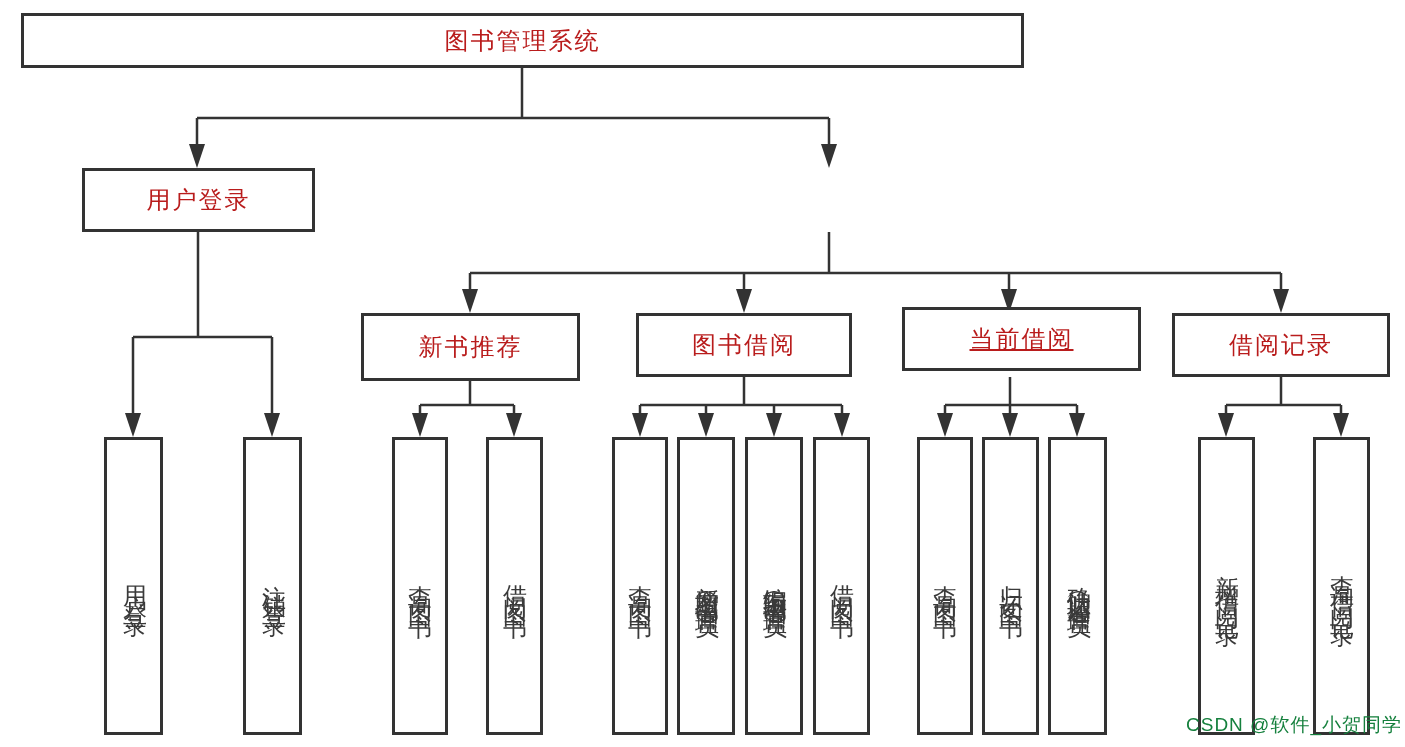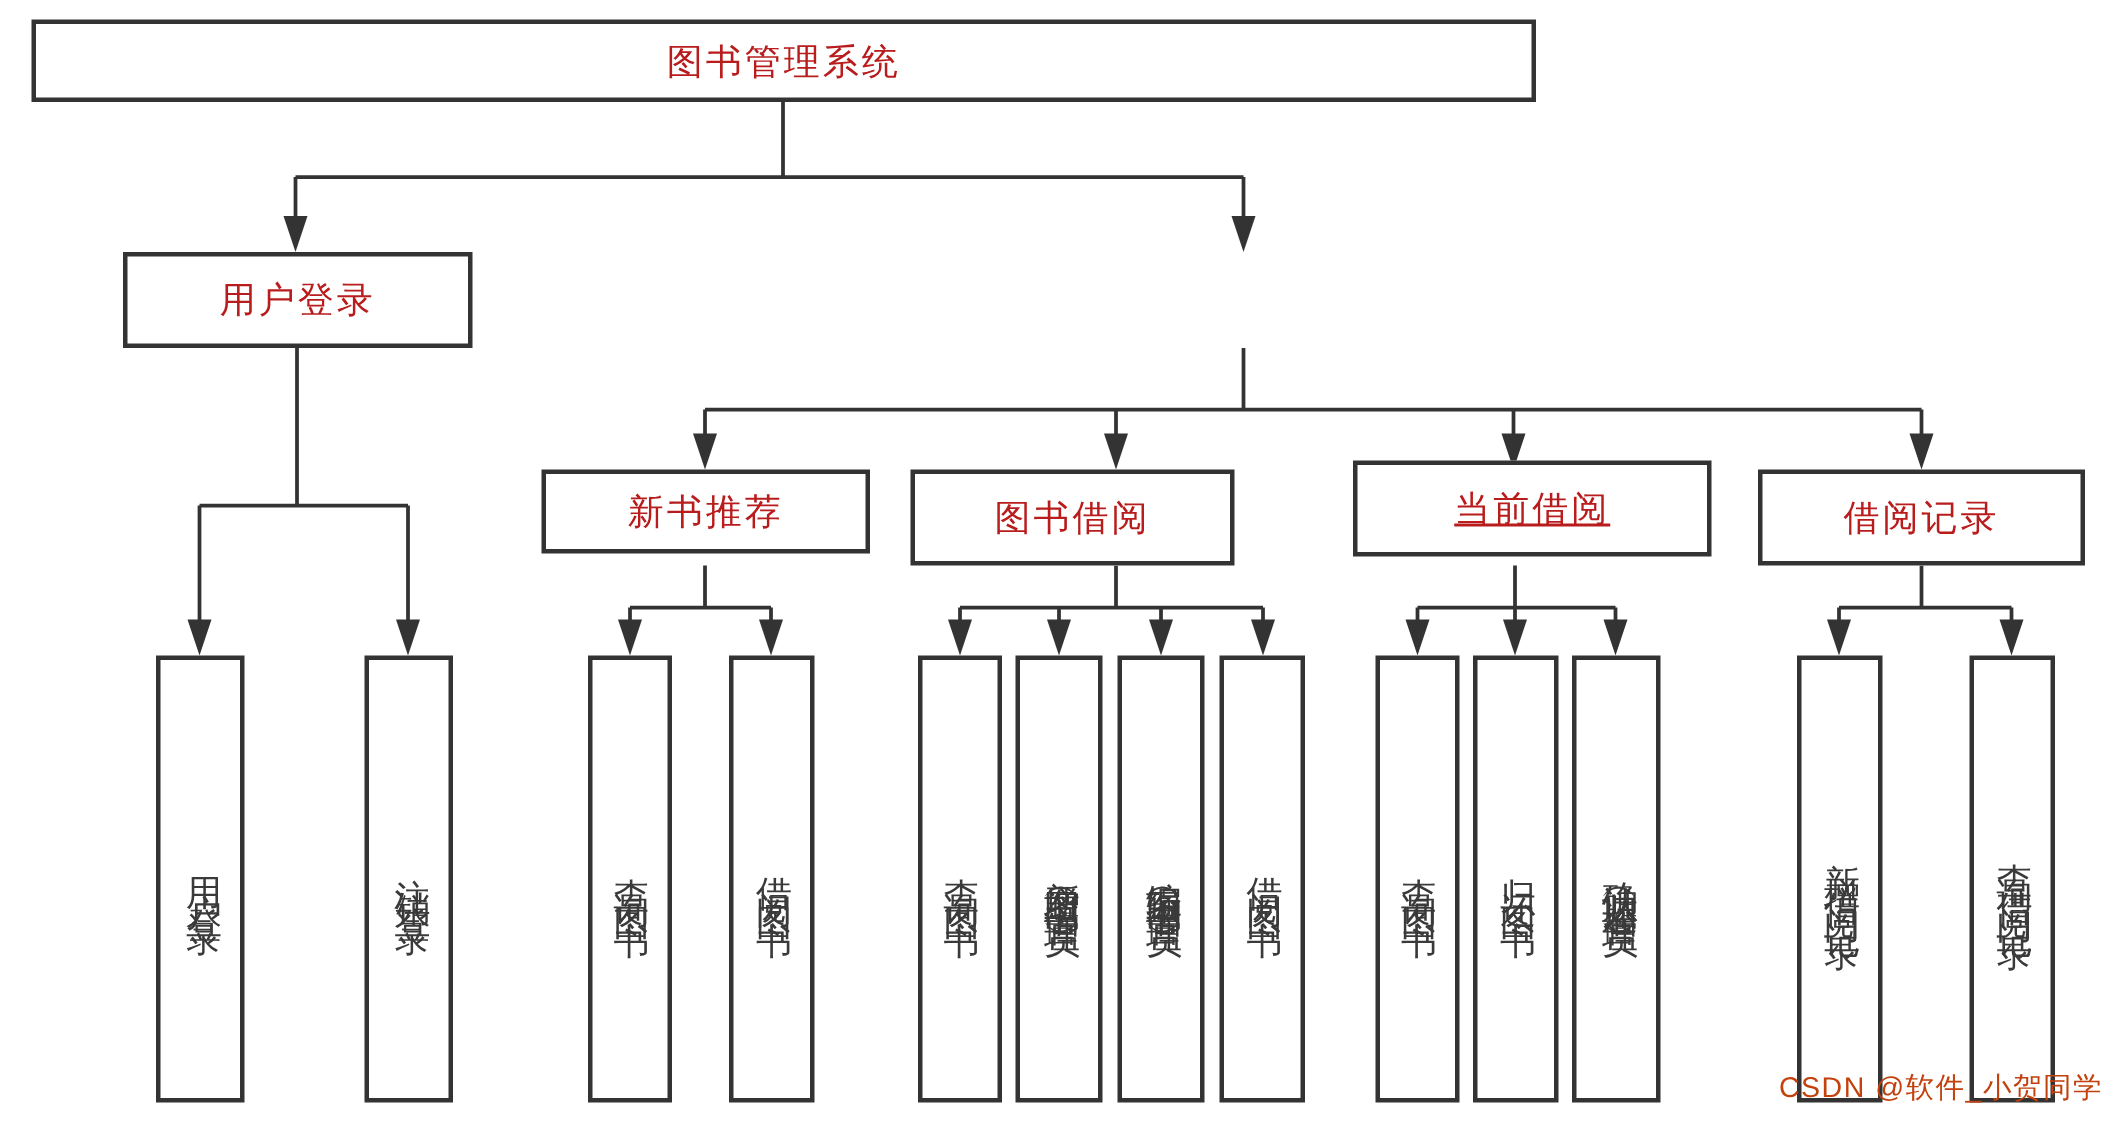--- a/index.html
+++ b/index.html
@@ -51,21 +51,21 @@
     line-height: 50px;
   }
   .leaf--tight {
     letter-spacing: 4px;
   }
   .watermark {
     position: absolute;
     left: 1186px;
     top: 712px;
     font-size: 19px;
-    color: #c2410c;
+    color: #15803d;
     letter-spacing: 1px;
     white-space: nowrap;
     z-index: 10;
   }
 </style>
 </head>
 <body>
 
 <div class="canvas">
 
@@ -106,22 +106,22 @@
       <polygon points="1069,413 1085,413 1077,437"></polygon>
       <polygon points="1218,413 1234,413 1226,437"></polygon>
       <polygon points="1333,413 1349,413 1341,437"></polygon>
     </g>
   </svg>
 
   <div class="node" style="left:21px; top:13px; width:1003px; height:55px;">图书管理系统</div>
 
   <div class="node" style="left:82px; top:168px; width:233px; height:64px;">用户登录</div>
 
-  <div class="node" style="left:361px; top:313px; width:219px; height:56px;">新书推荐</div>
-  <div class="node" style="left:607px; top:313px; width:216px; height:64px;font-family:Liberation Mono, monospace;">图书借阅</div>
+  <div class="node" style="left:361px; top:313px; width:219px; height:68px;">新书推荐</div>
+  <div class="node" style="left:636px; top:313px; width:216px; height:64px;font-family:Liberation Mono, monospace;">图书借阅</div>
   <div class="node" style="left:902px; top:307px; width:239px; height:64px;text-decoration:underline;">当前借阅</div>
   <div class="node" style="left:1172px; top:313px; width:218px; height:64px;">借阅记录</div>
 
   <div class="leaf" style="left:104px; width:59px;">用户登录</div>
   <div class="leaf" style="left:243px; width:59px;">注销登录</div>
 
   <div class="leaf" style="left:392px; width:56px;">查询图书</div>
   <div class="leaf" style="left:486px; width:57px;">借阅图书</div>
 
   <div class="leaf" style="left:612px; width:56px;">查询图书</div>

